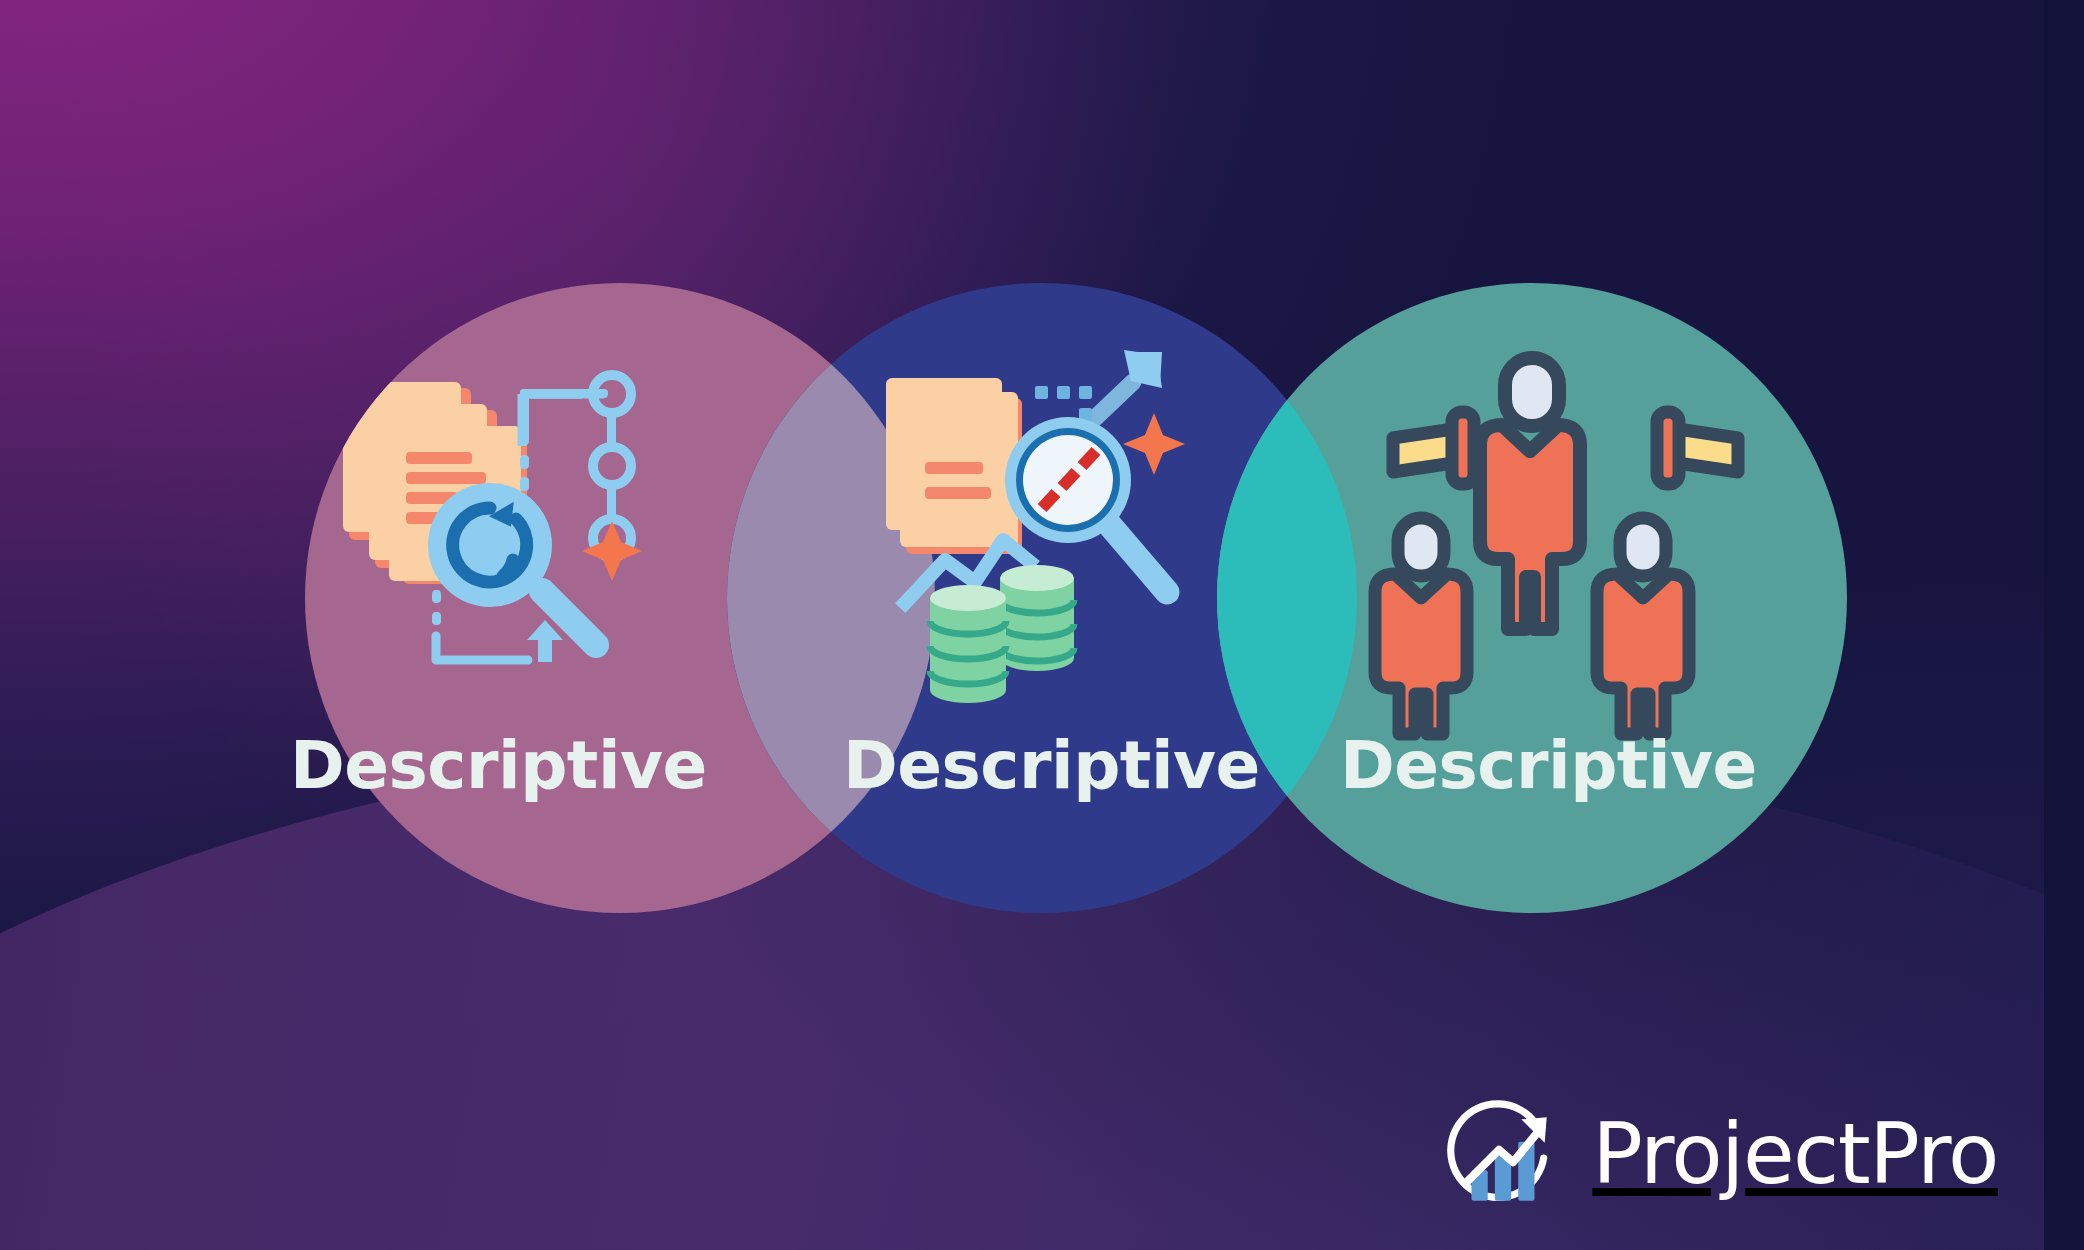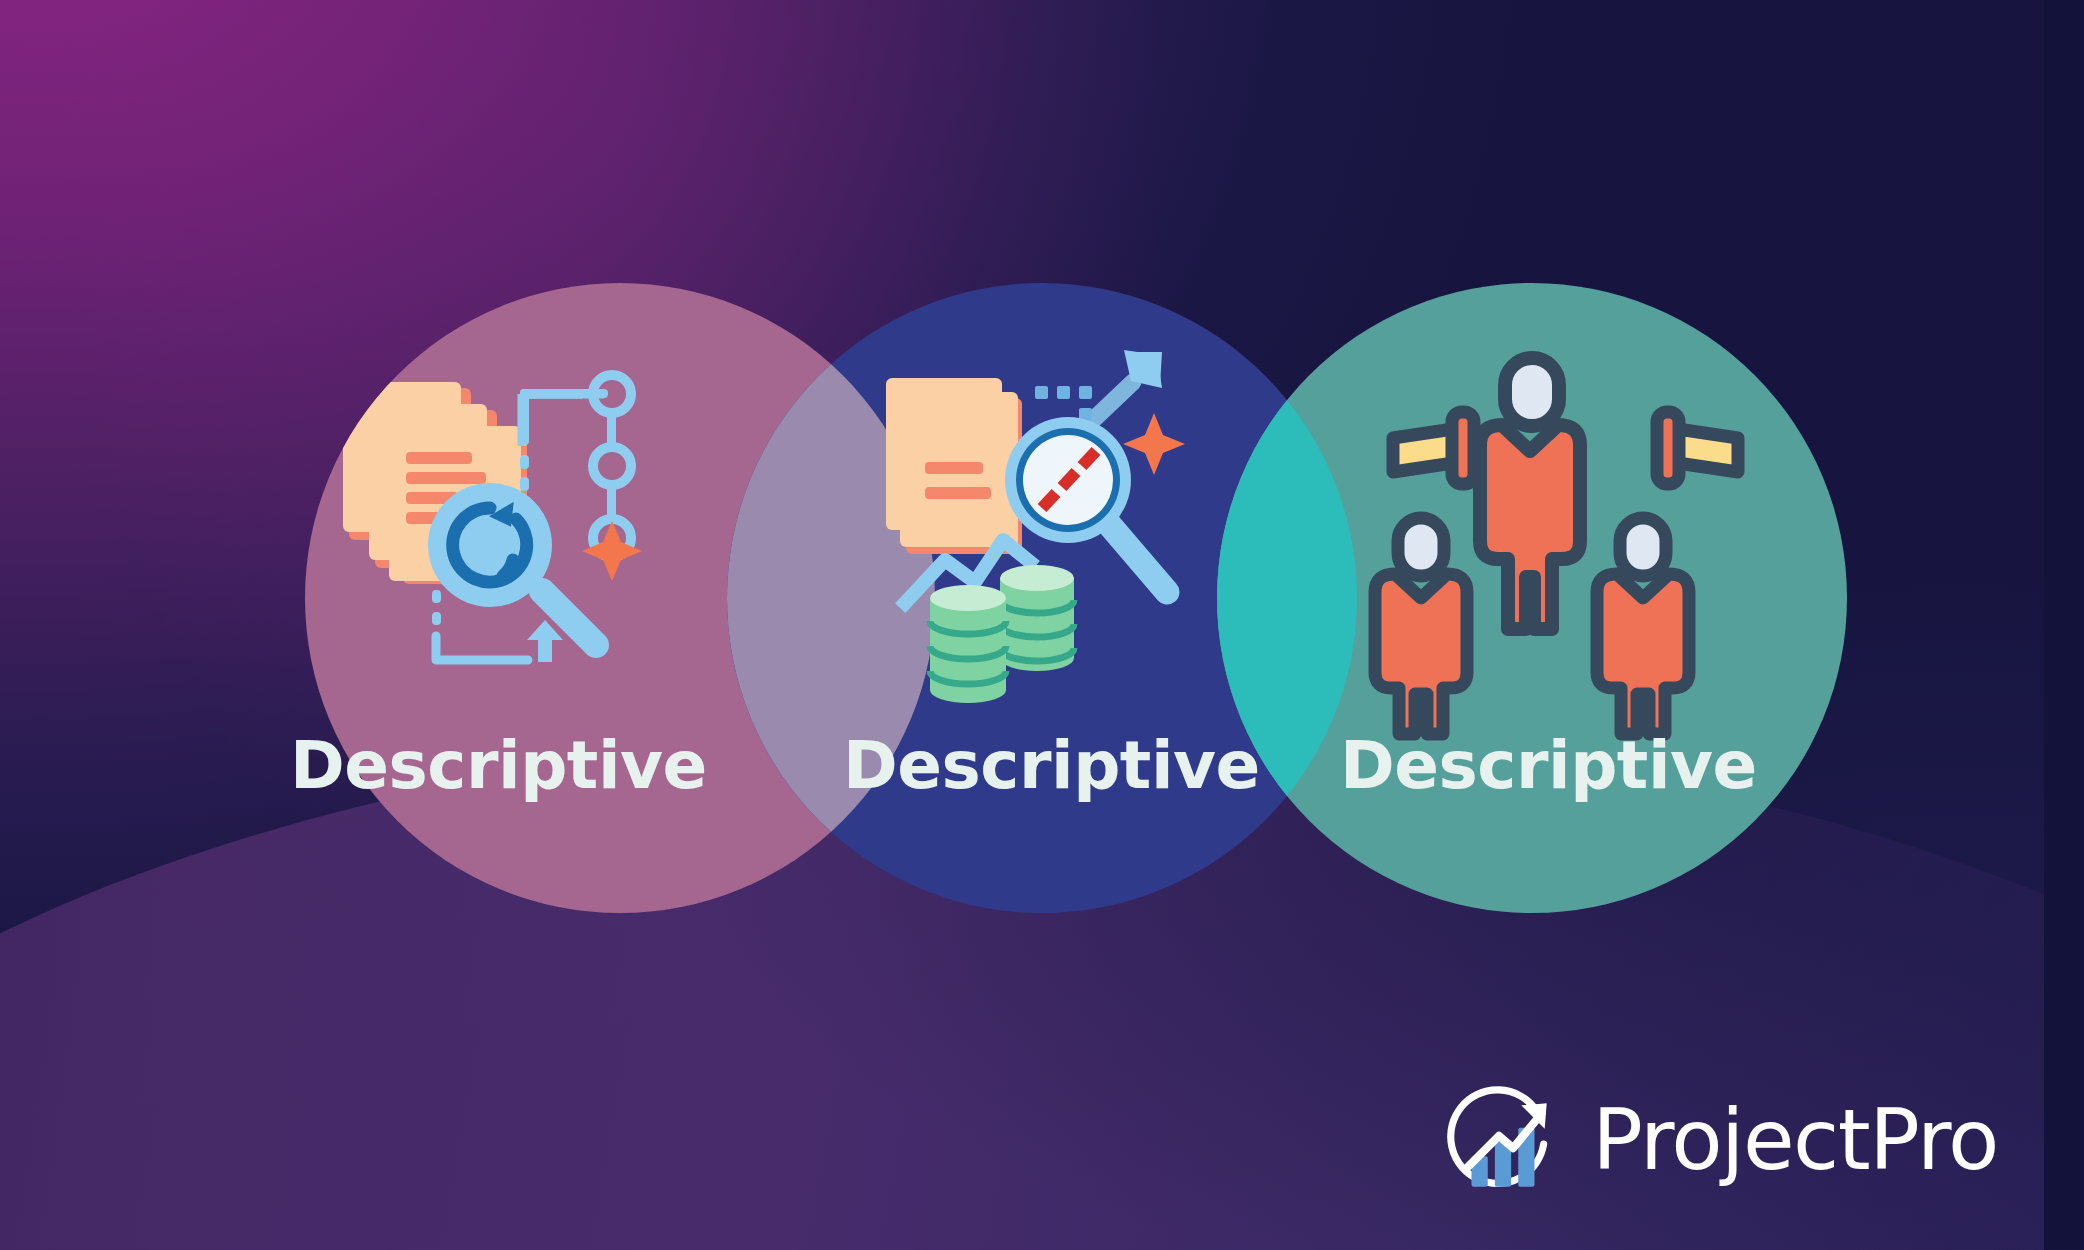--- a/index.html
+++ b/index.html
@@ -58,24 +58,25 @@
     font-size: 66px;
     letter-spacing: -0.5px;
     white-space: nowrap;
     font-family: "DejaVu Sans", sans-serif;
   }
 
   
   .brand {
     position: absolute;
     right: 46px;
-    bottom: 45px;
+    bottom: 31px;
     display: flex;
     align-items: center;
     gap: 28px;
+    text-decoration: underline;
   }
   .brand-name {
     color: #ffffff;
     font-size: 84px;
     font-weight: 400;
     letter-spacing: -1.5px;
     font-family: "DejaVu Sans", sans-serif;
     line-height: 1;
     padding-bottom: 8px;
   }

